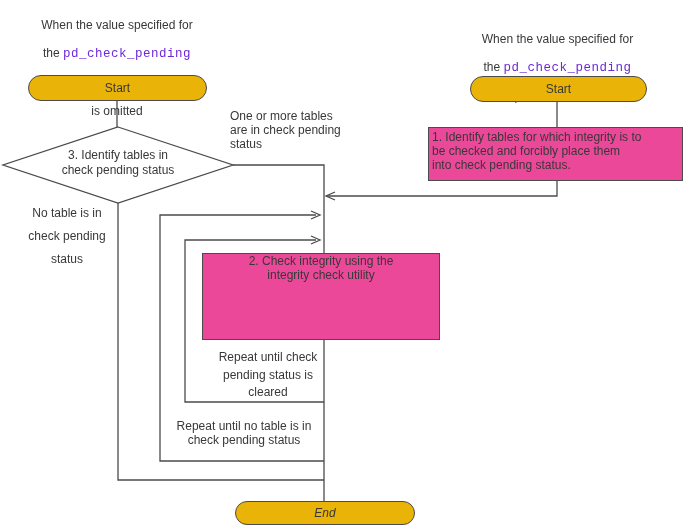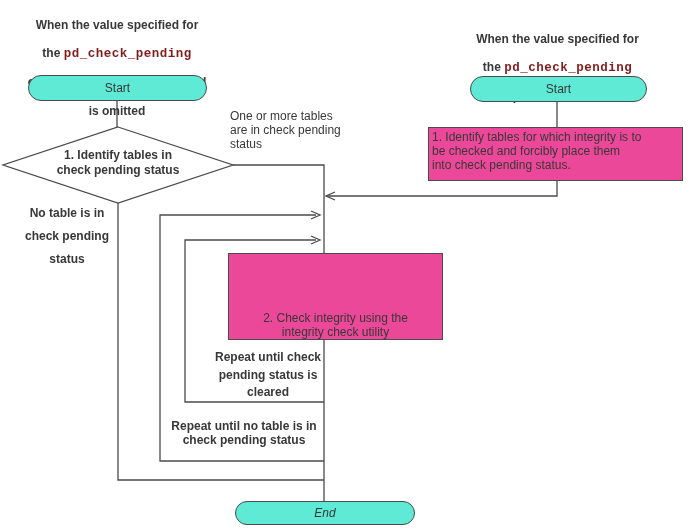--- a/index.html
+++ b/index.html
@@ -2,31 +2,31 @@
 <html><head>
 <meta charset="utf-8">
 <style>
   html,body{margin:0;padding:0;background:#fff;}
   #canvas{
     position:relative;width:691px;height:529px;background:#fff;overflow:hidden;
     font-family:"Liberation Sans",sans-serif;font-size:12px;line-height:14px;color:#383838;
   }
   #wires{position:absolute;left:0;top:0;width:691px;height:529px;}
   .lbl{position:absolute;white-space:pre-line;}
-  .center{text-align:center;font-weight:bold;}
-  .mono{font-family:"Liberation Mono","DejaVu Sans Mono",monospace;color:#7f1d1d;font-size:12.5px;letter-spacing:.5px;text-align:right;}
+  .center{text-align:center;}
+  .mono{font-family:"Liberation Mono","DejaVu Sans Mono",monospace;color:#6d28d9;font-size:12.5px;letter-spacing:.5px;text-align:right;}
   .stadium{
-    position:absolute;border:1.4px solid #4b4b4b;border-radius:14px;background:#5eead4;
+    position:absolute;border:1.4px solid #4b4b4b;border-radius:14px;background:#eab308;
     display:flex;align-items:center;justify-content:center;box-sizing:border-box;
   }
   .procbox{
     position:absolute;border:1.4px solid #4b4b4b;background:#ec4899;box-sizing:border-box;
   }
   #box1{left:428px;top:127px;width:255px;height:54px;padding:2px 3px;}
-  #box2{left:228px;top:253px;width:215px;height:87px;display:flex;align-items:flex-end;justify-content:center;text-align:center;}
+  #box2{left:202px;top:253px;width:238px;height:87px;display:flex;align-items:flex-start;justify-content:center;text-align:center;}
   #diamond-label{left:28px;top:148px;width:180px;line-height:14.5px;}
   #start-left{left:28px;top:75px;width:179px;height:26px;}
   #start-right{left:470px;top:76px;width:177px;height:26px;}
   #end-node{left:235px;top:501px;width:180px;height:24px;font-style:italic;}
   #left-header{left:10px;top:4px;width:214px;}
   #right-header{left:455px;top:18px;width:205px;}
   #lbl-one-or-more{left:214px;top:109px;width:145px;margin-left:16px;}
   #lbl-no-table{left:15px;top:202px;width:104px;line-height:23px;}
   #lbl-loop-inner{left:185px;top:349px;width:166px;line-height:17.5px;}
   #lbl-loop-outer{left:158px;top:419px;width:172px;}
@@ -67,21 +67,21 @@
   <div class="stadium" id="start-left">
     <span>Start</span>
   </div>
   <div class="stadium" id="start-right">
     <span>Start</span>
   </div>
   <div class="stadium" id="end-node">
     <span>End</span>
   </div>
 
-  <div class="lbl center" id="diamond-label">1. Identify tables in
+  <div class="lbl center" id="diamond-label">3. Identify tables in
 check pending status</div>
 
   <div class="lbl" id="lbl-one-or-more">One or more tables
 are in check pending
 status</div>
   <div class="lbl center" id="lbl-no-table">No table is in
 check pending
 status</div>
 
   <div class="procbox lbl" id="box1">1. Identify tables for which integrity is to

